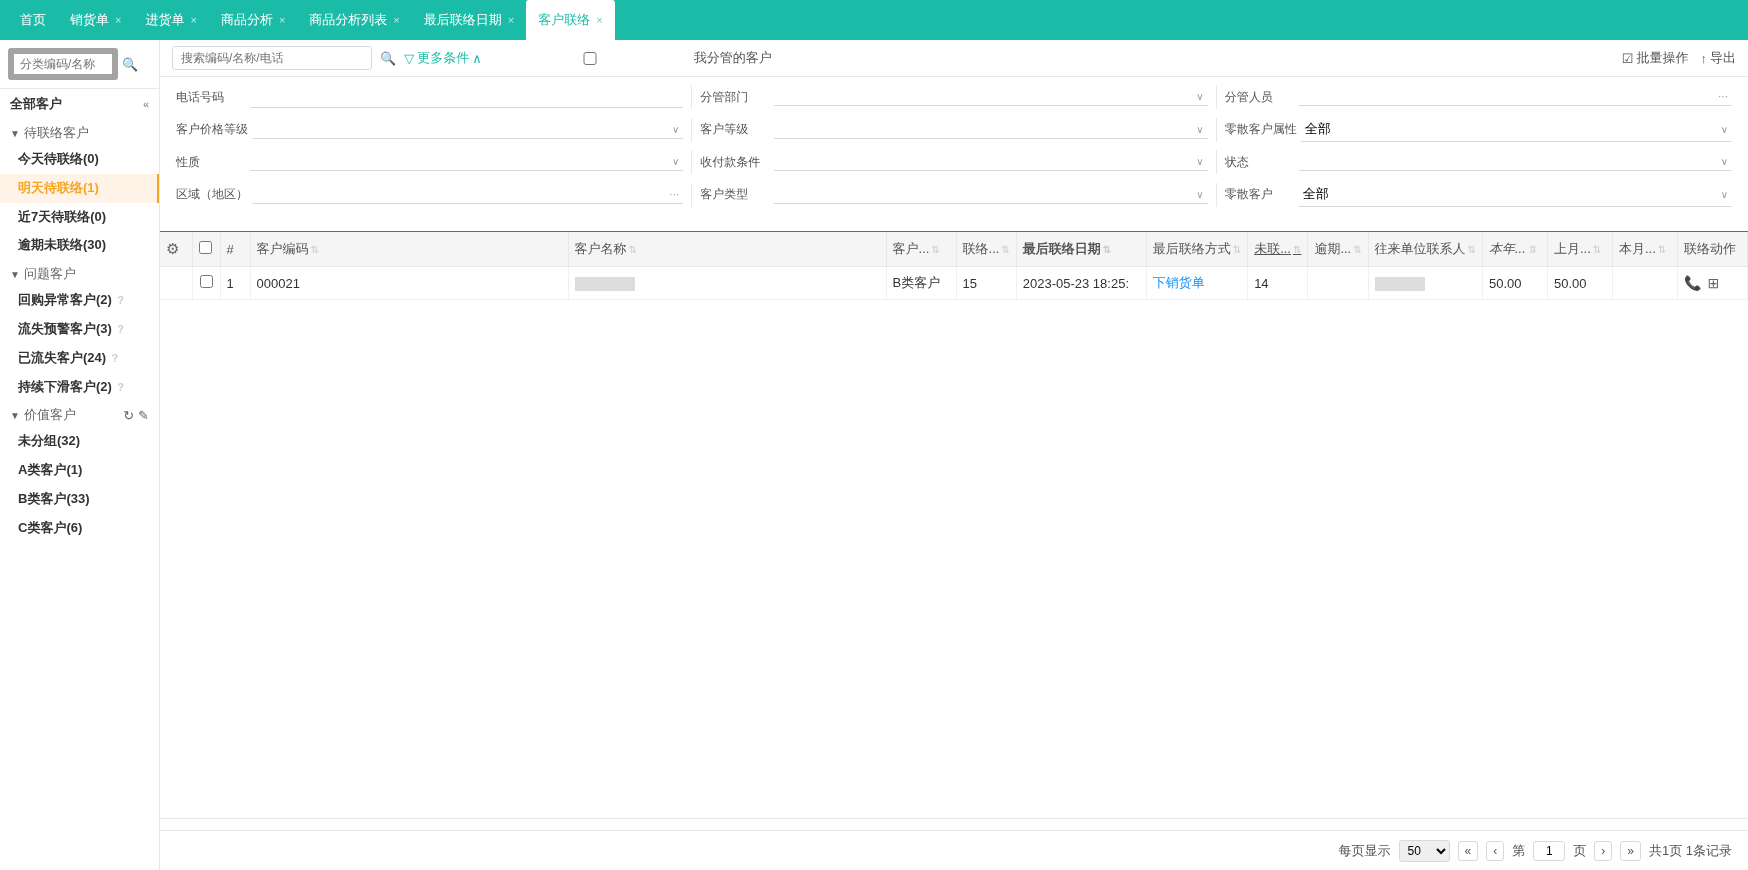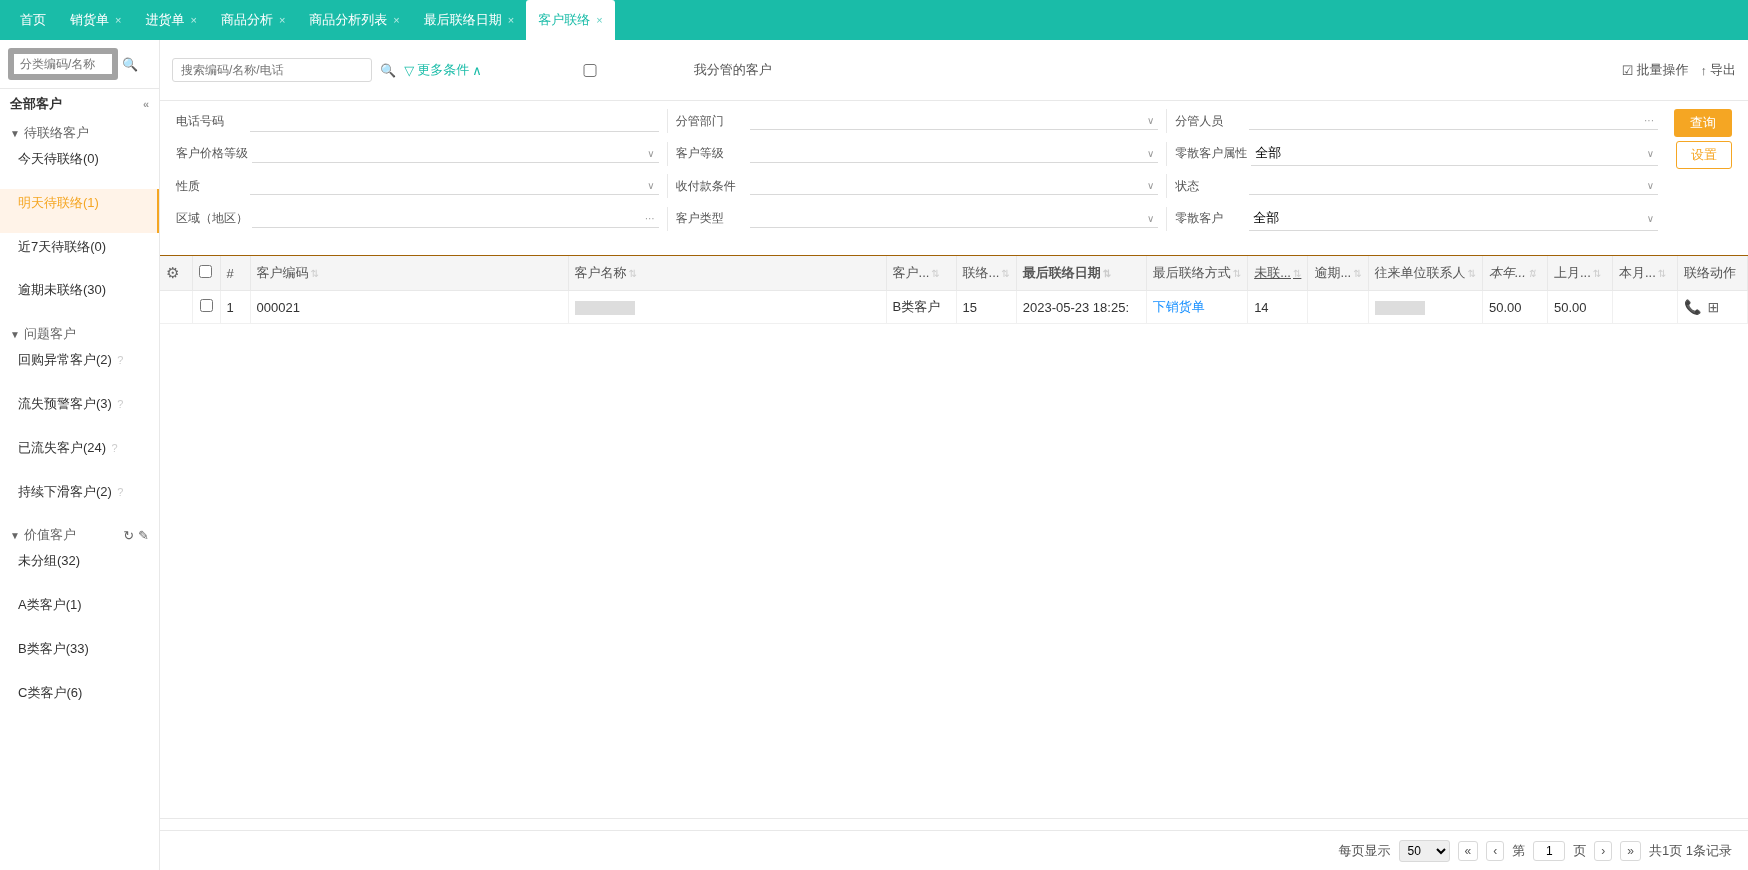--- a/index.html
+++ b/index.html
@@ -85,46 +85,47 @@
       font-size: 12px;
       display: flex;
       align-items: center;
       gap: 4px;
     }
     .sidebar-group-title .triangle {
       color: #666;
       font-size: 10px;
     }
     .sidebar-item {
-      padding: 4px 10px 19px 18px;
+      padding: 4px 10px 4px 18px;
       color: #333;
       cursor: pointer;
       font-size: 12px;
       line-height: 1.6;
+      font-weight: bold;
     }
     .sidebar-item.active {
       background: #fff3e8;
       color: #f5a623;
       border-right: 2px solid #f5a623;
     }
 
     
     .content-area {
       flex: 1;
       display: flex;
       flex-direction: column;
       overflow: hidden;
       background: #f5f5f5;
     }
 
     
     .filter-bar {
       background: #fff;
       border-bottom: 1px solid #e8e8e8;
-      padding: 18px 12px;
+      padding: 6px 12px;
       display: flex;
       align-items: center;
       gap: 8px;
     }
     .filter-bar input {
       border: 1px solid #d9d9d9;
       border-radius: 3px;
       padding: 4px 8px;
       width: 200px;
       font-size: 12px;
@@ -544,24 +545,20 @@
             <div class="filter-field">
               <label>零散客户</label>
               <div class="field-select">
                 <span>全部</span>
                 <span class="arrow">∨</span>
               </div>
             </div>
           </div>
         </div>
 
-        <div class="filter-actions">
-          <button class="query-btn">查询</button>
-          <button class="set-btn">设置</button>
-        </div>
       </div>
     </div>
 
     <div class="table-container">
       <table>
         <thead>
           <tr>
             <th style="width:32px;">
               <span class="gear-btn">⚙</span>
             </th>

